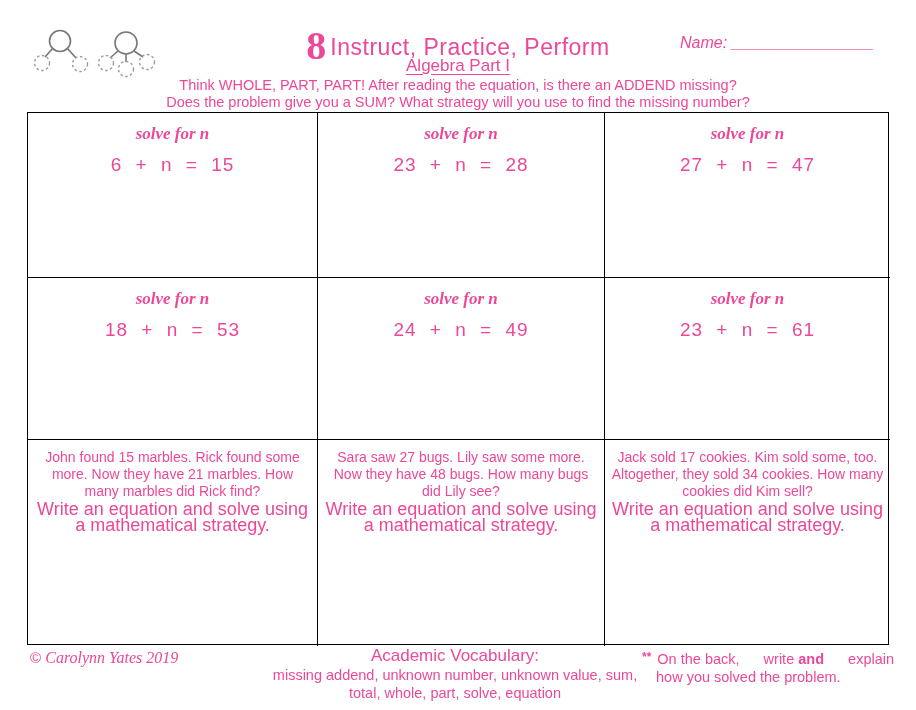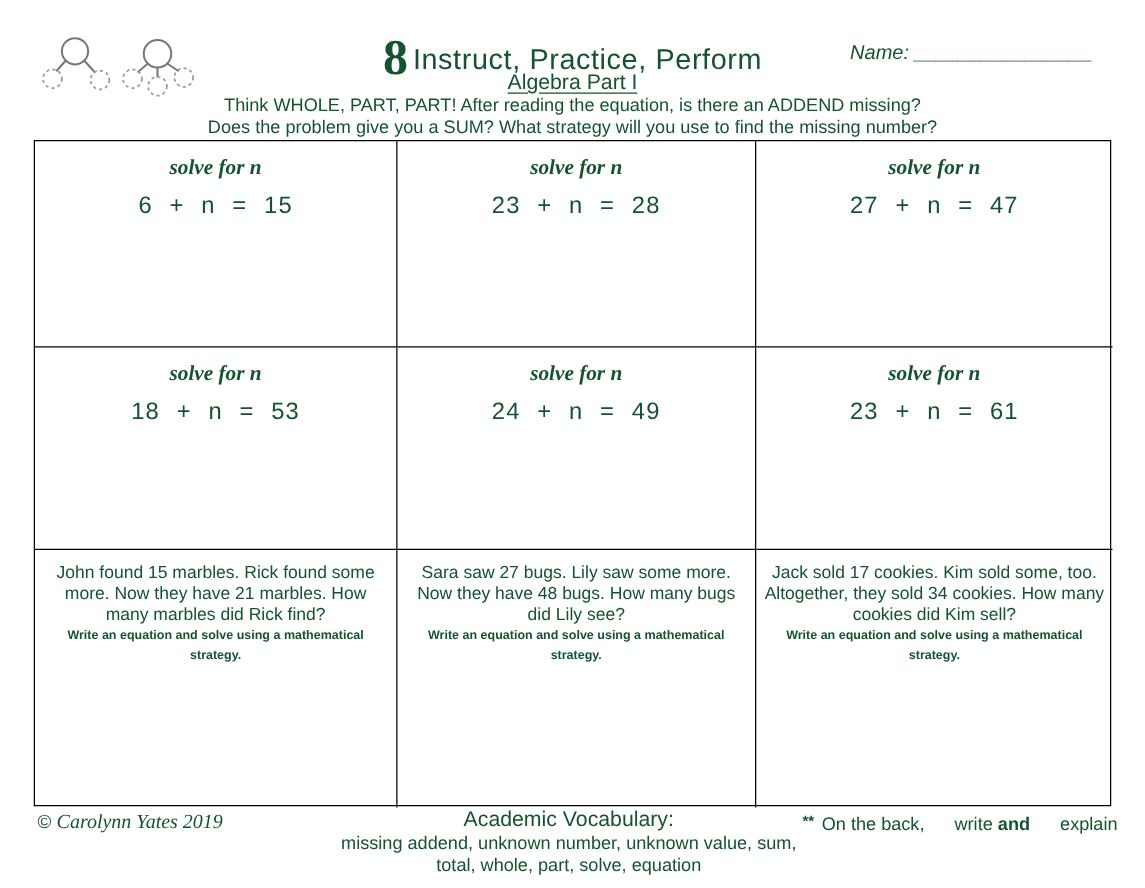--- a/index.html
+++ b/index.html
@@ -1,21 +1,21 @@
 <!DOCTYPE html>
 <html><head>
 <meta charset="utf-8">
 <style>
   * { margin:0; padding:0; box-sizing:border-box; }
   html,body { background:#fff; }
   .page {
     position:relative; width:916px; height:710px;
     background:#fff; overflow:hidden;
     font-family:"Liberation Sans", sans-serif;
-    color:#14532d;
+    color:#ec4899;
   }
   
   .logo { position:absolute; left:26px; top:20px; width:134px; height:64px; }
   .title-row {
     position:absolute; left:0; top:22px; width:916px;
     text-align:center; white-space:nowrap;
   }
   .big-eight {
     font-family:"Liberation Serif", serif; font-weight:bold;
     font-size:40px; vertical-align:-4px; margin-right:4px;
@@ -43,21 +43,21 @@
   .cell.last-col { border-right:none; }
   .cell.last-row { border-bottom:none; }
   .eq-cell { text-align:center; padding-top:11px; }
   .solve-label {
     font-family:"Liberation Serif", serif; font-style:italic; font-weight:bold;
     font-size:17px; margin-bottom:10px;
   }
   .equation { font-size:19px; word-spacing:7px; letter-spacing:1px; }
   .wp-cell { text-align:center; padding:9px 6px 0 6px; }
   .wp-story { font-size:14px; line-height:17px; }
-  .wp-instruction { font-size:10px; font-weight:bold; line-height:16px; margin-top:1px;text-align:center; }
+  .wp-instruction { font-size:18px; font-weight:normal; line-height:16px; margin-top:1px;text-align:center; }
   
   .copyright { position:absolute; left:30px; top:649px; font-size:15px; white-space:nowrap; }
   .copyright .cname { font-family:"Liberation Serif", serif; font-style:italic; font-size:16px; }
   .vocab { position:absolute; left:240px; top:646px; width:430px; text-align:center; }
   .vocab-title { font-size:17px; font-weight:normal; }
   .vocab-line { font-size:14.5px; line-height:18px; }
   .back-note { position:absolute; left:642px; top:648px; width:258px; font-size:14.5px; line-height:18px; }
   .back-note .stars { font-size:12px; vertical-align:3px; margin-right:6px; }
   .u { text-underline-offset:2px;margin-left:20px; }
   .b { font-weight:bold; }
@@ -153,15 +153,16 @@
   </div>
 
   <div class="vocab">
     <div class="vocab-title">Academic Vocabulary:</div>
     <div class="vocab-line">missing addend, unknown number, unknown value, sum,</div>
     <div class="vocab-line">total, whole, part, solve, equation</div>
   </div>
 
   <div class="back-note">
     <div><span class="stars b">**</span><span>On the back,</span> <span class="u">write</span> <span class="b">and</span> <span class="u">explain</span></div>
+    <div class="note-line2">how you solved the problem.</div>
   </div>
 
 </div>
 
 </body></html>

